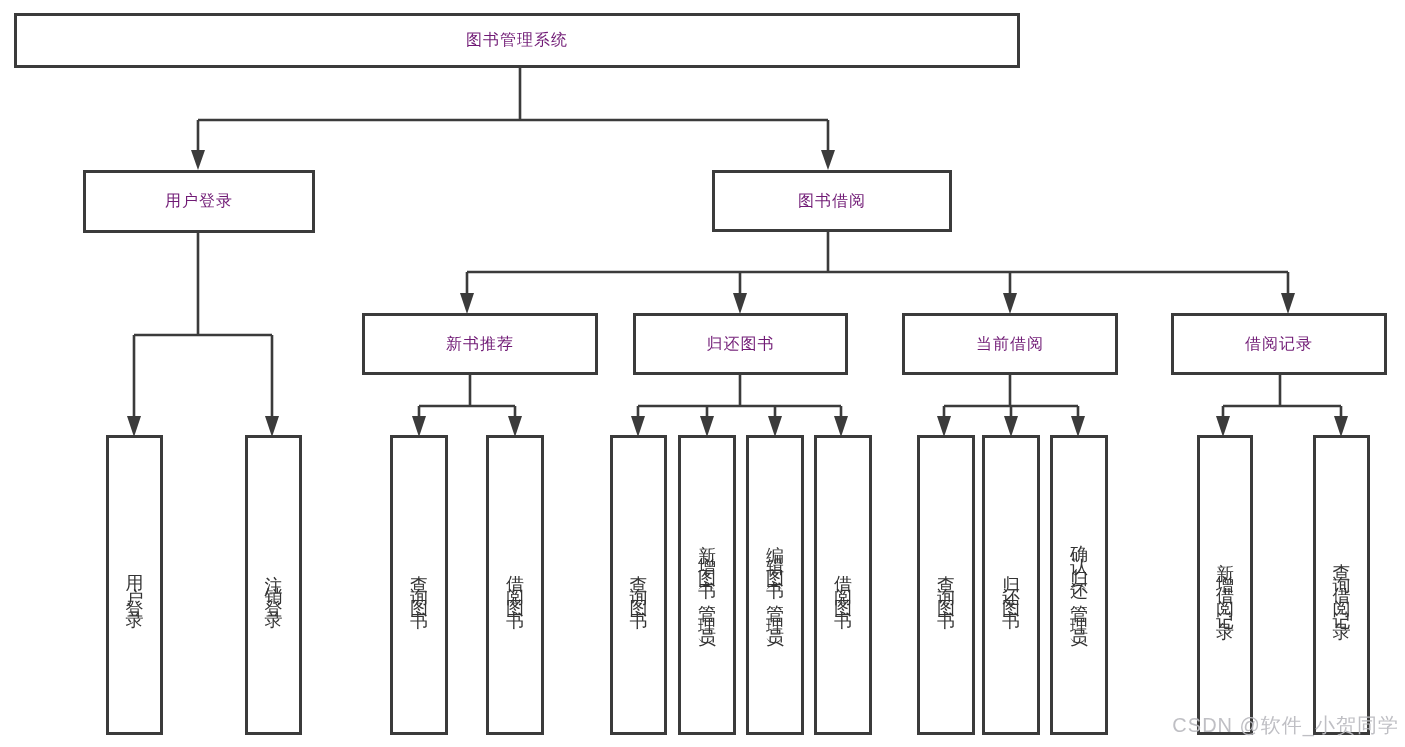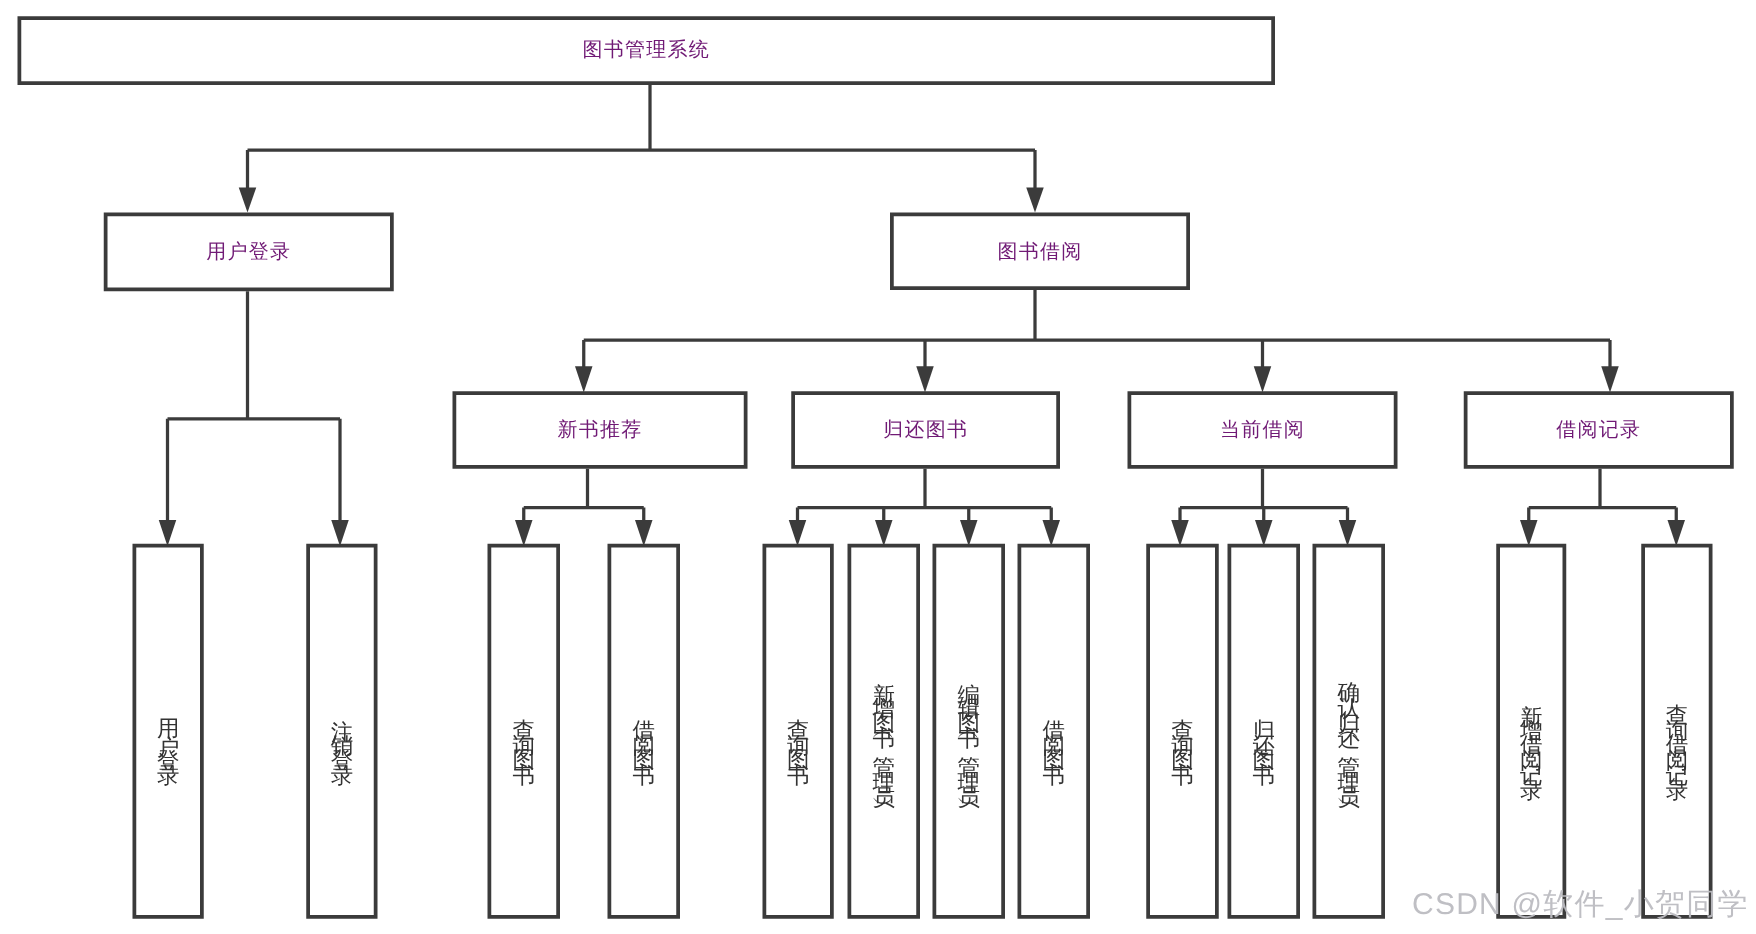--- a/index.html
+++ b/index.html
@@ -49,21 +49,21 @@
   }
   #connectors polygon {
     fill: #3b3b3b;
     stroke: none;
   }
   .watermark {
     position: absolute;
     right: 6px;
     bottom: 8px;
     z-index: 4;
-    font-size: 24px;
+    font-size: 20px;
     color: rgba(188, 188, 193, 0.95);
     letter-spacing: 1px;
     white-space: nowrap;
   }
 </style>
 </head>
 <body>
 
 <div id="canvas">
 

